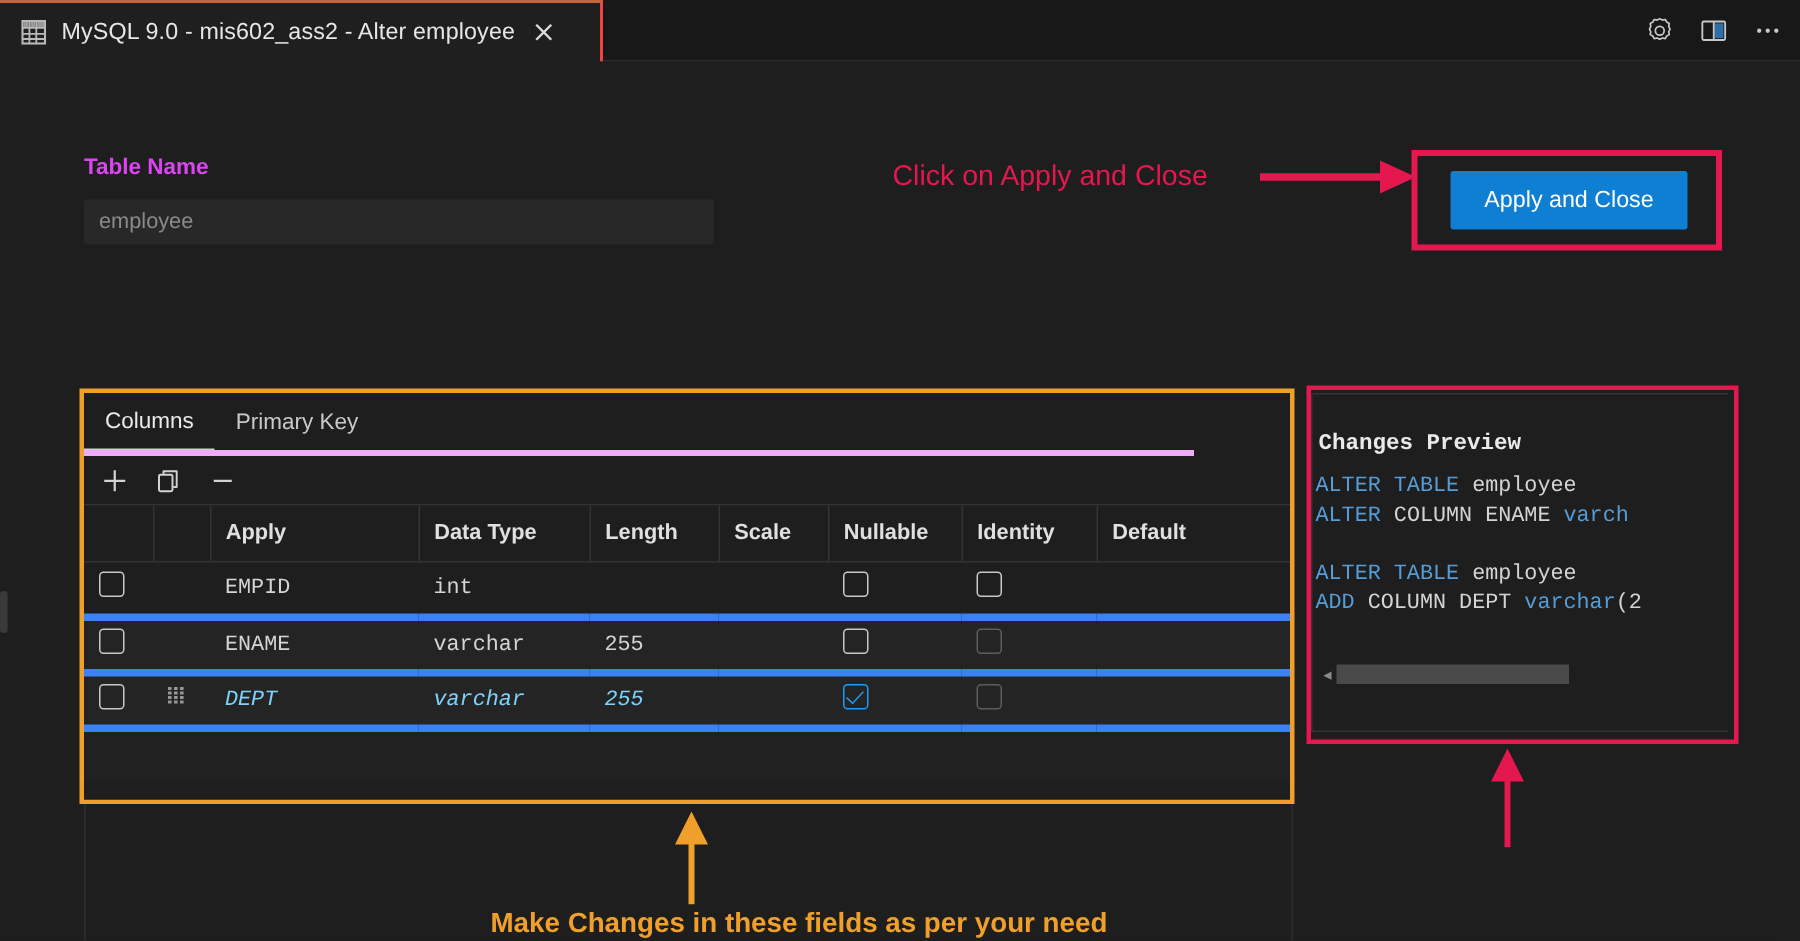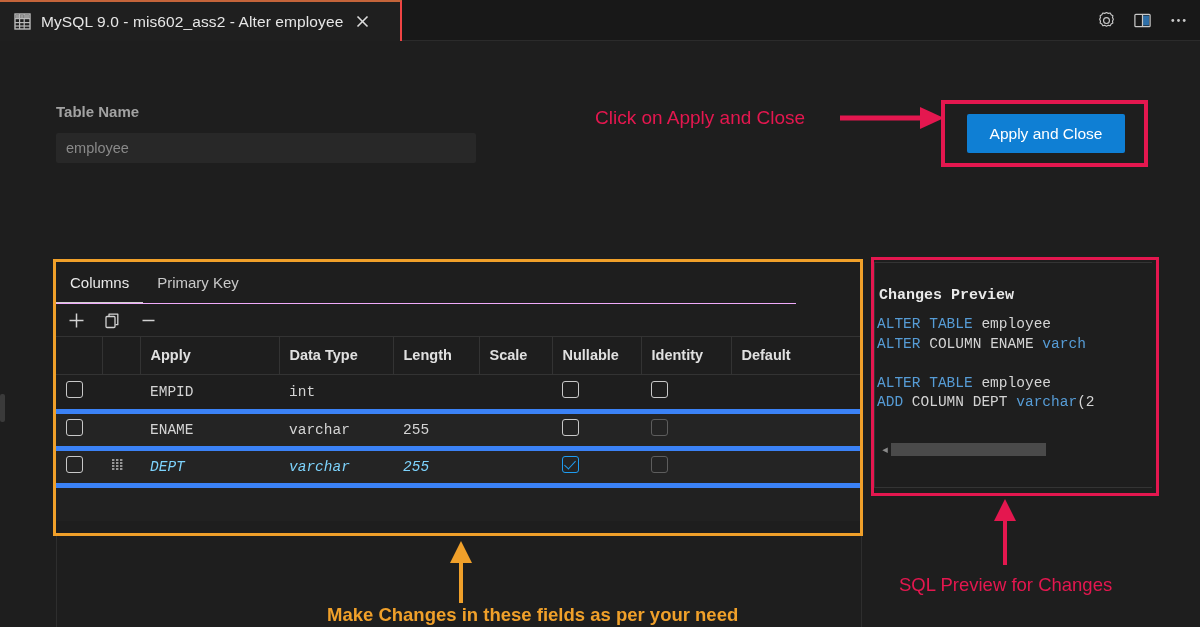--- a/index.html
+++ b/index.html
@@ -46,21 +46,21 @@
     background: #1e1e1e;
   }
 
   .left-rail {
     position: absolute; left: 0px; top: 353px; width: 5px; height: 28px;
     background: #3a3a3a; border-radius: 2px;
   }
 
   .lbl-tablename {
     position: absolute; left: 56px; top: 62px;
-    color: #a3a3a3; font-size: 15px; font-weight: bold;
+    color: #d946ef; font-size: 15px; font-weight: bold;
   }
   .input-tablename {
     position: absolute; left: 56px; top: 92px; width: 420px; height: 30px;
     background: #282828; border: none; border-radius: 2px;
     color: #8a8a8a; font-size: 14.5px;
     padding: 0 10px; font-family: "Liberation Sans", sans-serif;
     display: flex; align-items: center;
   }
 
   
@@ -83,21 +83,21 @@
   
   .cols-hl {
     position: absolute; left: 53px; top: 218px; width: 810px; height: 277px;
     border: 3px solid #f0a02a;
   }
   .cols-panel {
     position: absolute; left: 56px; top: 221px; width: 804px; height: 271px;
     background: #1e1e1e;
   }
   .tabs-row { position: absolute; left: 0; top: 0; height: 42px; width: 740px;
-              border-bottom: 1px solid #f0abfc; display: flex; align-items: stretch; text-align: right; }
+              border-bottom: 4px solid #f0abfc; display: flex; align-items: stretch; text-align: right; }
   .ttab { display: flex; align-items: center; padding: 0 14px; color: #c9c9c9; font-size: 15px; }
   .ttab.active { color: #eaeaea; border-bottom: 1px solid #d0d0d0; }
 
   .mini-toolbar {
     position: absolute; left: 0; top: 42px; width: 804px; height: 33px;
     border-bottom: 1px solid #333;
     display: flex; align-items: center; gap: 16px; padding-left: 10px;
   }
   .mini-toolbar .mi { width: 20px; height: 20px; display: flex; align-items: center; justify-content: center; color: #d2d2d2; }
 
@@ -359,14 +359,13 @@
       <span class="strack">
         <span class="sthumb"></span>
       </span>
     </div>
   </div>
 
   <svg class="arrow-sql" width="26" height="66" viewBox="0 0 26 66">
     <line x1="13" y1="66" x2="13" y2="16" stroke="#e4174f" stroke-width="4"></line>
     <polygon points="13,0 24,22 2,22" fill="#e4174f"></polygon>
   </svg>
-  <div class="ann-sql">SQL Preview for Changes</div>
 </div>
 
 </body></html>

